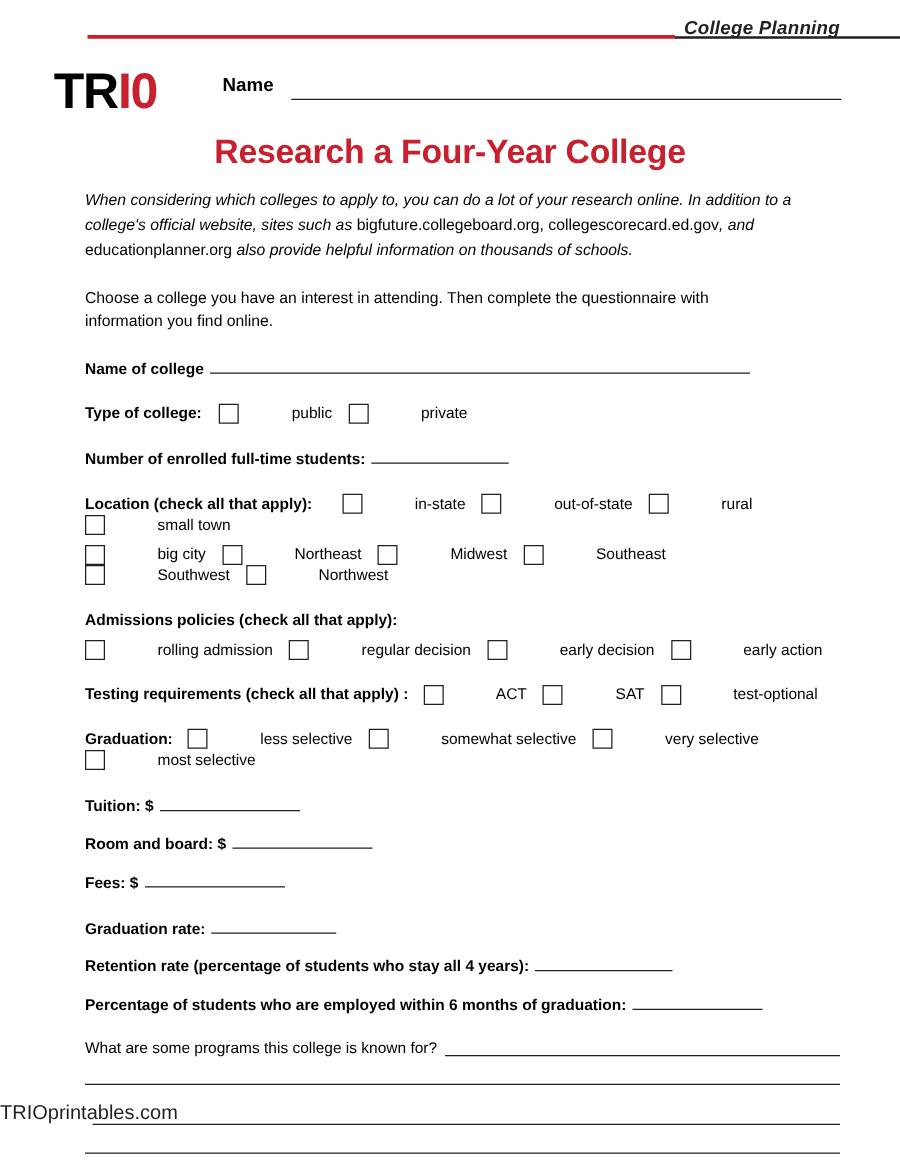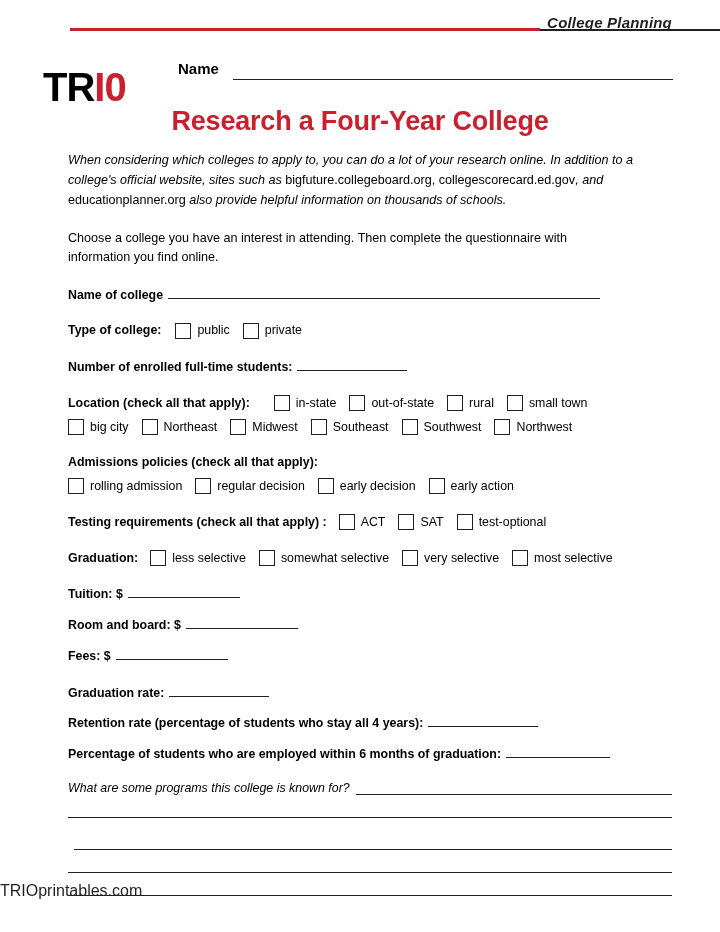--- a/index.html
+++ b/index.html
@@ -56,21 +56,21 @@
   }
 
   .logo-row {
     position: relative;
     height: 46px;
     margin-top: 4px;
   }
   .logo {
     position: absolute;
     left: -5px;
-    top: 17px;
+    top: 3px;
     font-size: 40px;
     font-weight: bold;
     letter-spacing: -1px;
     font-family: "Liberation Sans", sans-serif;
     line-height: 44px;
   }
   .logo .red-o {
     color: #c8202e;
   }
   .name-label {
@@ -134,20 +134,21 @@
     display: flex;
     align-items: center;
     flex-wrap: wrap;
     text-align: right;
   }
   .opt {
     display: inline-flex;
     align-items: center;
     margin-right: 13px;
     white-space: nowrap;
+    gap: 36px;
   }
   .box {
     display: inline-block;
     width: 14px;
     height: 14px;
     border: 1.3px solid #231f20;
     margin-right: 6px;
     vertical-align: middle;
     background: #fff;
   }
@@ -165,21 +166,20 @@
   .rule.w-money  { width: 112px; }
   .rule.w-grad   { width: 100px; }
   .rule.w-ret    { width: 110px; }
   .rule.w-emp    { width: 104px; }
   .q-open {
     margin-top: 18px;
   }
   .q-open .prompt-row {
     display: flex;
     align-items: flex-start;
-    font-style: italic;
   }
   .q-open .prompt {
     font-size: 12.4px;
     white-space: nowrap;
   }
   .q-open .prompt-rule {
     flex: 1;
     border-bottom: 1.2px solid #231f20;
     height: 13px;
     margin-left: 6px;

